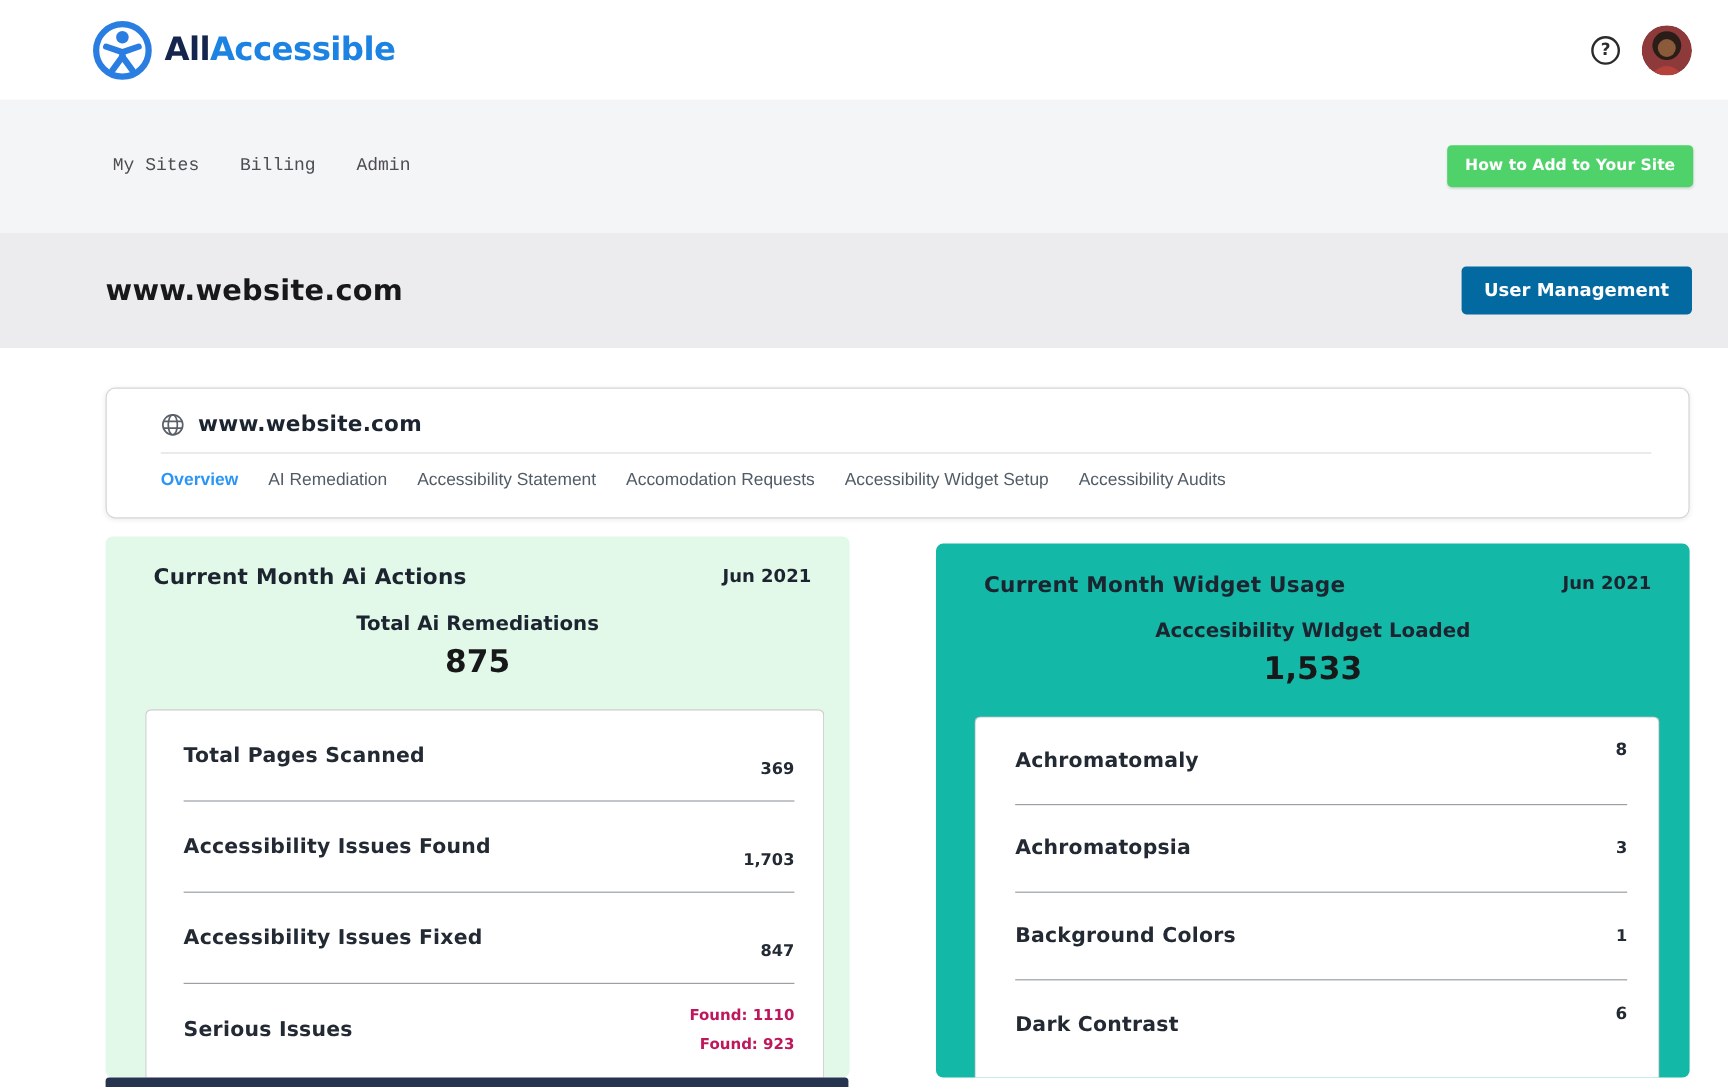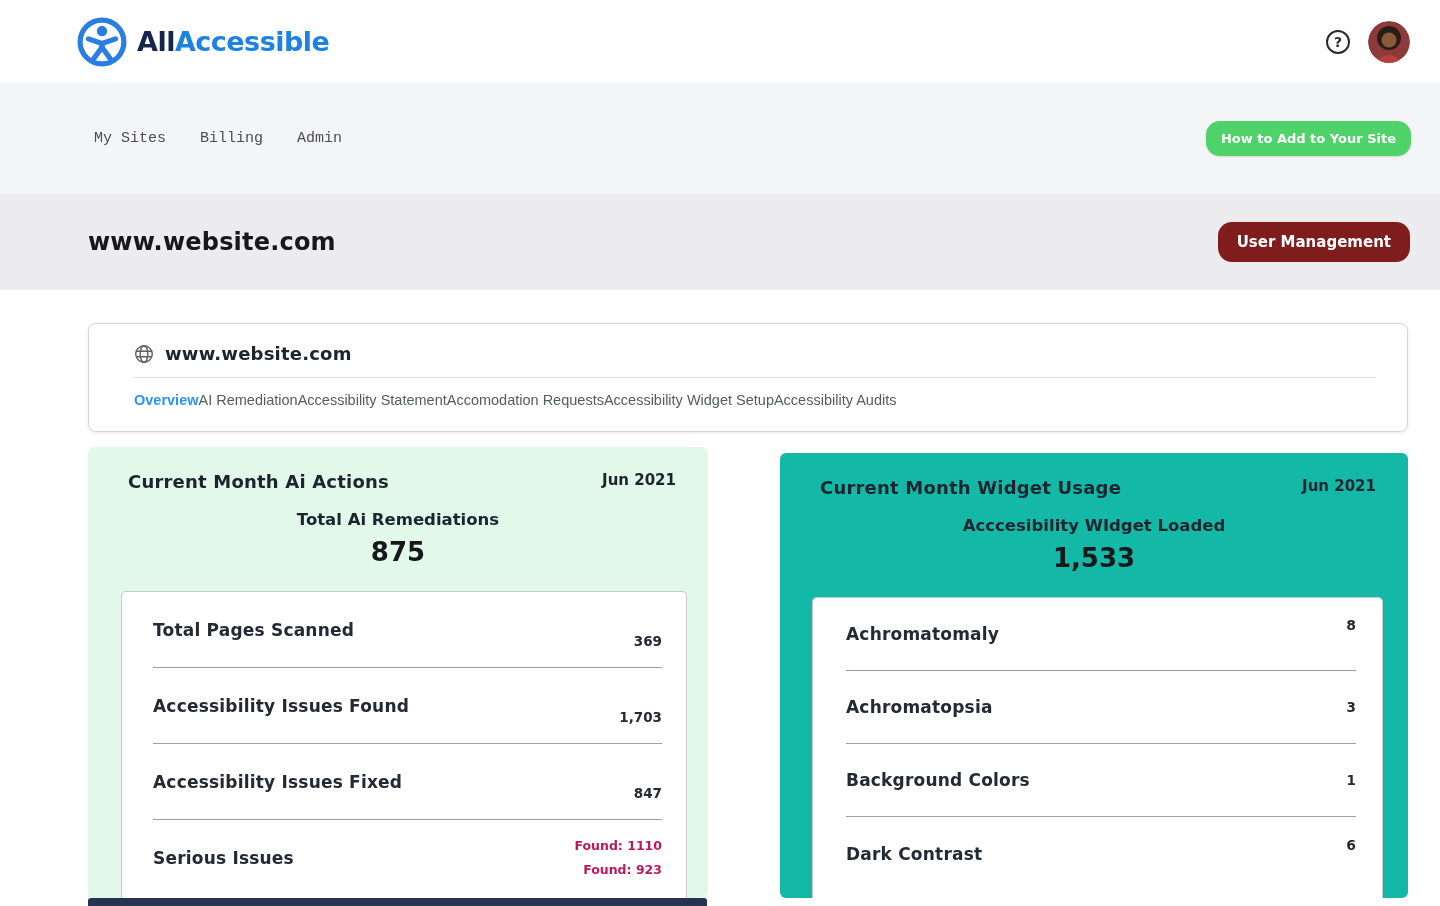--- a/index.html
+++ b/index.html
@@ -15,37 +15,37 @@
   .logo-text .lt-a { color: #15254d; }
   .logo-text .lt-b { color: #1d83e2; }
   .header-right { display: flex; align-items: center; gap: 18px; }
   .help-icon { width: 24px; height: 24px; border: 2px solid #2b2b2b; border-radius: 50%; display: flex; align-items: center; justify-content: center; font-size: 14px; font-weight: bold; color: #2b2b2b; cursor: pointer; }
   .avatar { width: 42px; height: 42px; border-radius: 50%; overflow: hidden; cursor: pointer; display: block; }
 
   
   .navbar { position: absolute; top: 83px; left: 0; width: 1440px; height: 111px; background: #f4f5f7; display: flex; align-items: center; justify-content: space-between; padding: 0 29px 0 94px; }
   .nav-links { display: flex; align-items: center; gap: 34px; }
   .nav-link { font-family: Liberation Mono, monospace; font-size: 15px; color: #4d4d52; cursor: pointer; text-decoration: none; }
-  .btn { border: none; border-radius: 14px; color: #ffffff; cursor: pointer; font-family: "DejaVu Sans", "Liberation Sans", sans-serif; }
+  .btn { border: none; border-radius: 4px; color: #ffffff; cursor: pointer; font-family: "DejaVu Sans", "Liberation Sans", sans-serif; }
   .btn-cta { background: #4fd26a; font-size: 13px; font-weight: bold; padding: 10px 15px; box-shadow: 0 1px 2px rgba(0,0,0,0.12); }
 
   
   .page-head { position: absolute; top: 194px; left: 0; width: 1440px; height: 96px; background: #ececee; display: flex; align-items: center; justify-content: space-between; padding: 0 30px 0 88px; }
   .page-title { font-size: 24px; font-weight: bold; color: #17181a; letter-spacing: 0.2px; }
   .page-head-actions { display: flex; align-items: center; gap: 25px; }
-  .btn-green { background: #7f1d1d; font-size: 15px; font-weight: bold; padding: 11px 19px; text-align: right; }
+  .btn-green { background: #0369a1; font-size: 15px; font-weight: bold; padding: 11px 19px; text-align: right; }
   .btn-blue { background: #1688fb; font-size: 15px; font-weight: bold; padding: 11px 19px; }
 
   
   .site-card { position: absolute; top: 323px; left: 88px; width: 1320px; height: 109px; background: #ffffff; border: 1px solid #d6d6d6; border-radius: 8px; box-shadow: 0 1px 4px rgba(0,0,0,0.08); padding: 19px 31px 0 45px; }
   .site-card-head { display: flex; align-items: center; gap: 11px; }
   .globe-icon { width: 20px; height: 20px; display: block; }
   .site-card-title { font-size: 18px; font-weight: bold; color: #1c2430; letter-spacing: 0.2px; }
   .site-card-divider { border: none; border-top: 1px solid #dcdcdc; margin-top: 13px; }
-  .tabs { display: flex; align-items: center; margin-top: 14px; }
+  .tabs { display: flex; align-items: center; gap: 25px; margin-top: 14px; }
   .tab { font-family: "Liberation Sans", sans-serif; font-size: 14.5px; color: #515c66; cursor: pointer; text-decoration: none; white-space: nowrap; }
   .tab.active { color: #2b95f6; font-weight: bold; }
 
   
   .panel { position: absolute; border-radius: 6px; }
   .panel-left { top: 447px; left: 88px; width: 620px; height: 451px; background: #e2f8e8; }
   .panel-right { top: 453px; left: 780px; width: 628px; height: 445px; background: #14b8a6; }
   .panel-head { display: flex; align-items: flex-start; justify-content: space-between; padding: 24px 32px 0 40px; }
   .panel-title { font-size: 18px; font-weight: bold; color: #1c2430; letter-spacing: 0.2px; }
   .panel-period { font-size: 15px; font-weight: bold; color: #1c2430; }

